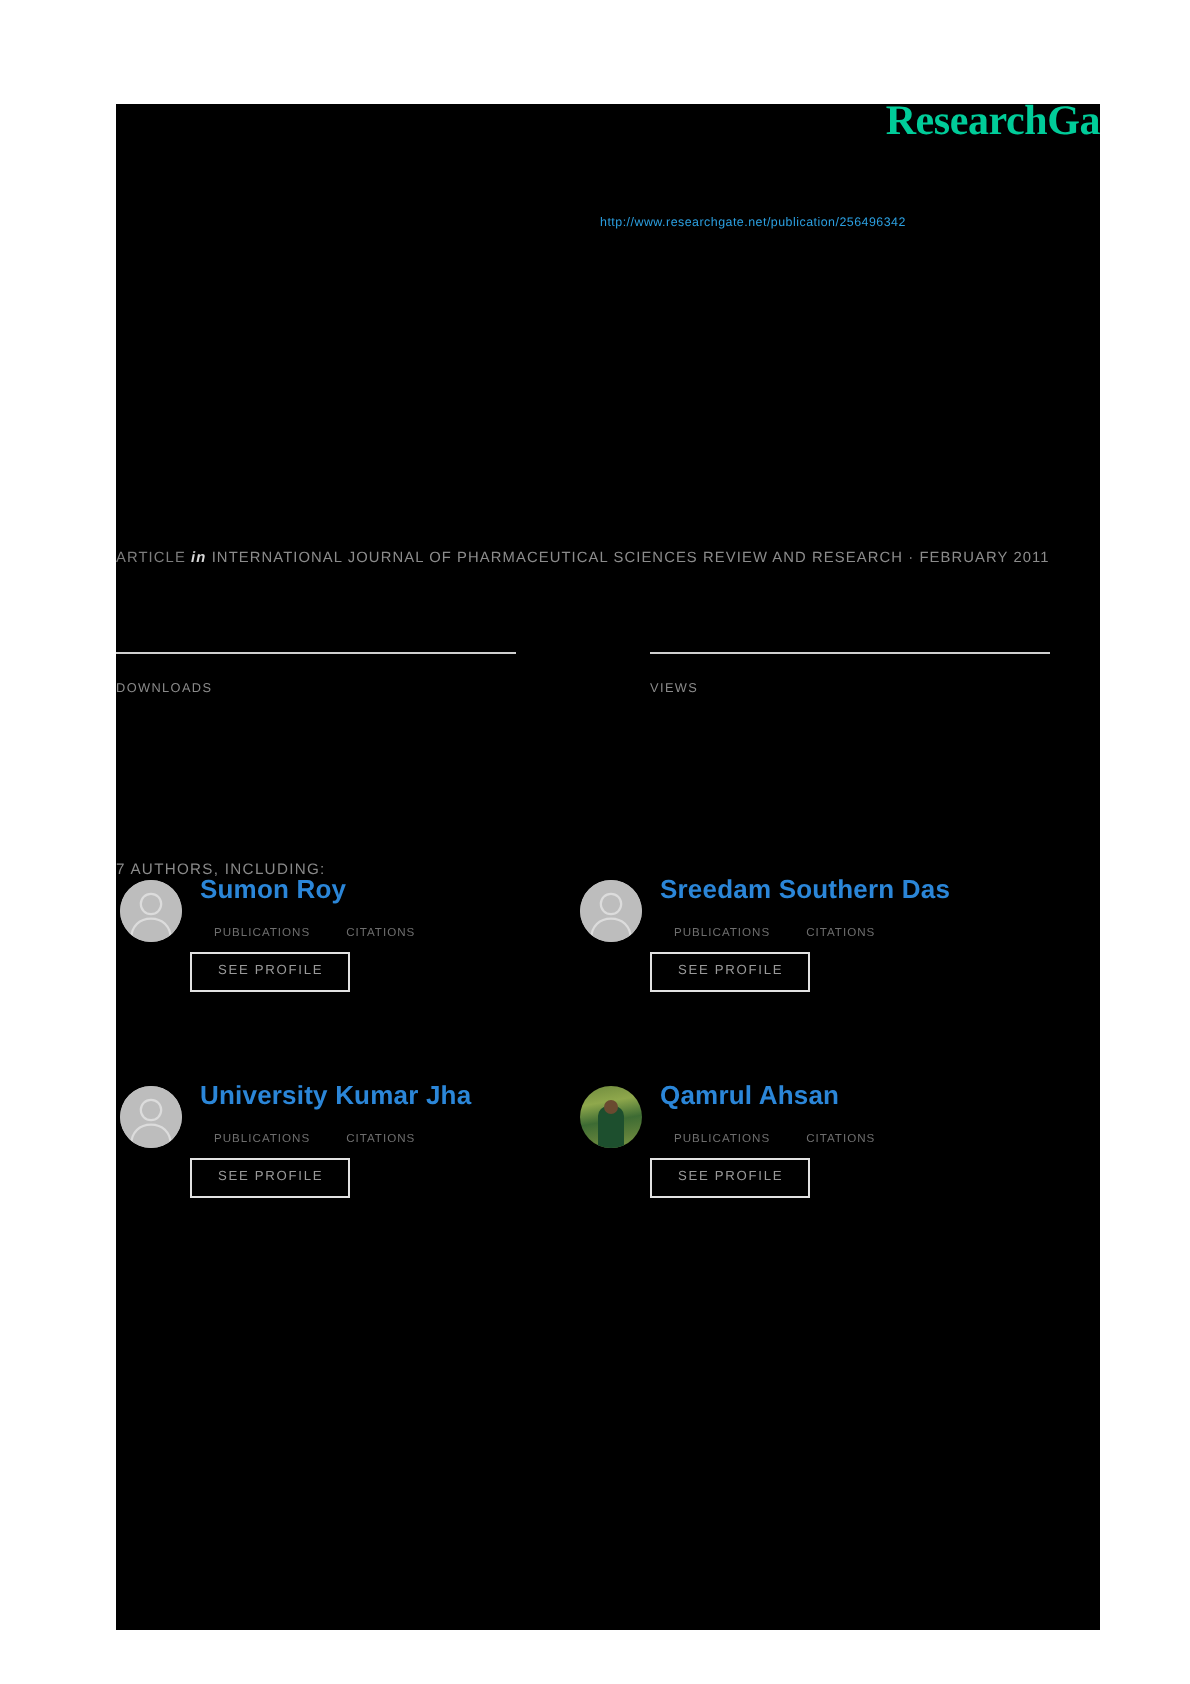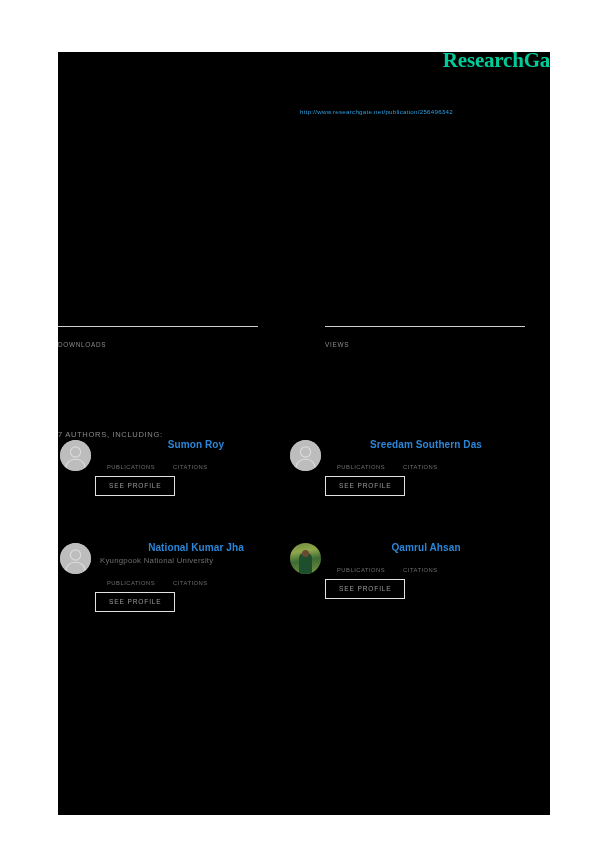--- a/index.html
+++ b/index.html
@@ -171,27 +171,26 @@
     background: #6a4a30;
   }
 
   .author-body {
     position: absolute;
     left: 40px;
     top: 0;
     width: 192px;
   }
   .author-name {
-    font-size: 10px;
+    font-size: 13px;
     font-weight: bold;
     color: #2b86d8;
     letter-spacing: 0.1px;
     line-height: 10px;
     white-space: nowrap;
-    text-align: center;
   }
   .author-affil {
     font-size: 7.8px;
     color: #6e6e6e;
     letter-spacing: 0.25px;
     line-height: 11px;
     margin-top: 2px;
     white-space: nowrap;
   }
   .metrics {
@@ -232,20 +231,27 @@
 
 <div class="page">
   <div class="dark-block">
 
     <div class="brand-row">
       <div class="brand-logo">ResearchGate</div>
     </div>
 
     <div class="url-line">http://www.researchgate.net/publication/256496342</div>
 
+    <div class="article-line">
+      <span>ARTICLE</span>
+      <span class="kw">in</span>
+      <span class="src">INTERNATIONAL JOURNAL OF PHARMACEUTICAL SCIENCES REVIEW AND RESEARCH</span>
+      <span class="src">·</span>
+      <span class="src">FEBRUARY 2011</span>
+    </div>
 
     <div class="stats">
       <div class="stat downloads">
         <div class="rule"></div>
         <div class="num"></div>
         <div class="cap">DOWNLOADS</div>
       </div>
       <div class="stat views">
         <div class="rule"></div>
         <div class="num"></div>
@@ -308,22 +314,21 @@
 
       <div class="author-card c2">
         <div class="avatar">
           <svg width="31" height="31" viewBox="0 0 31 31" aria-hidden="true">
             <circle cx="15.5" cy="15.5" r="15.5" fill="#bdbdbd"></circle>
             <circle cx="15.5" cy="12" r="5.1" fill="none" stroke="#dcdcdc" stroke-width="1.1"></circle>
             <path d="M5.6 29.5 c0 -6.6 4.4 -10.2 9.9 -10.2 s9.9 3.6 9.9 10.2" fill="none" stroke="#dcdcdc" stroke-width="1.1"></path>
           </svg>
         </div>
         <div class="author-body">
-          <div class="author-name">National Kumar Jha</div>
-          <div class="author-affil">Kyungpook National University</div>
+          <div class="author-name">University Kumar Jha</div>
           <div class="metrics">
             <div class="metric">
               <div class="val"></div>
               <div class="lab">PUBLICATIONS</div>
             </div>
             <div class="metric">
               <div class="val"></div>
               <div class="lab">CITATIONS</div>
             </div>
           </div>

